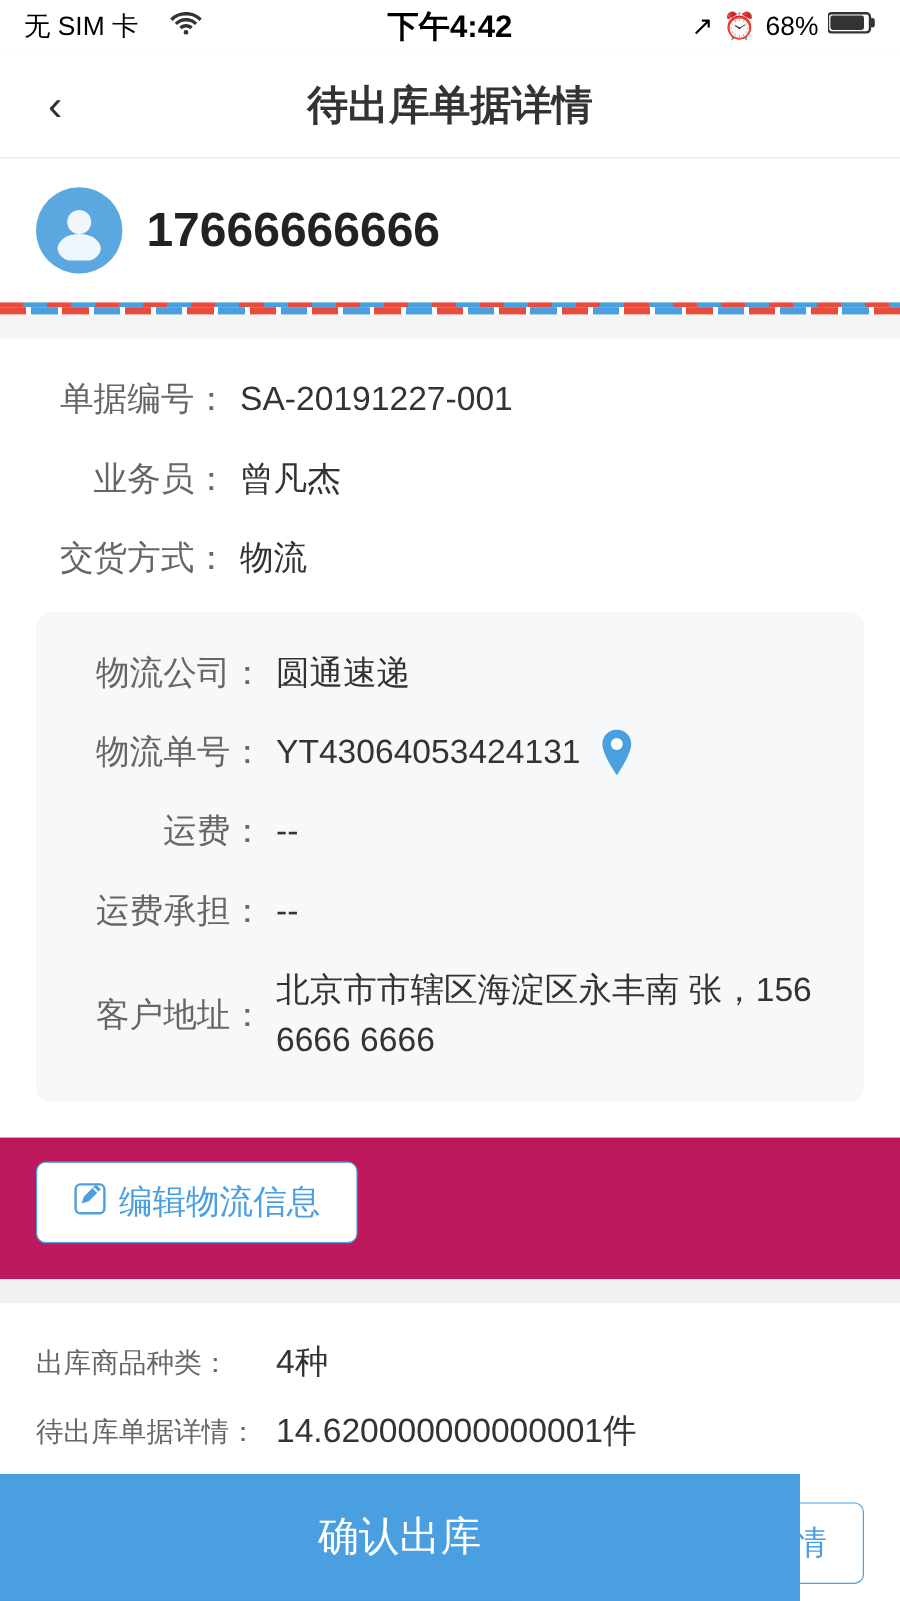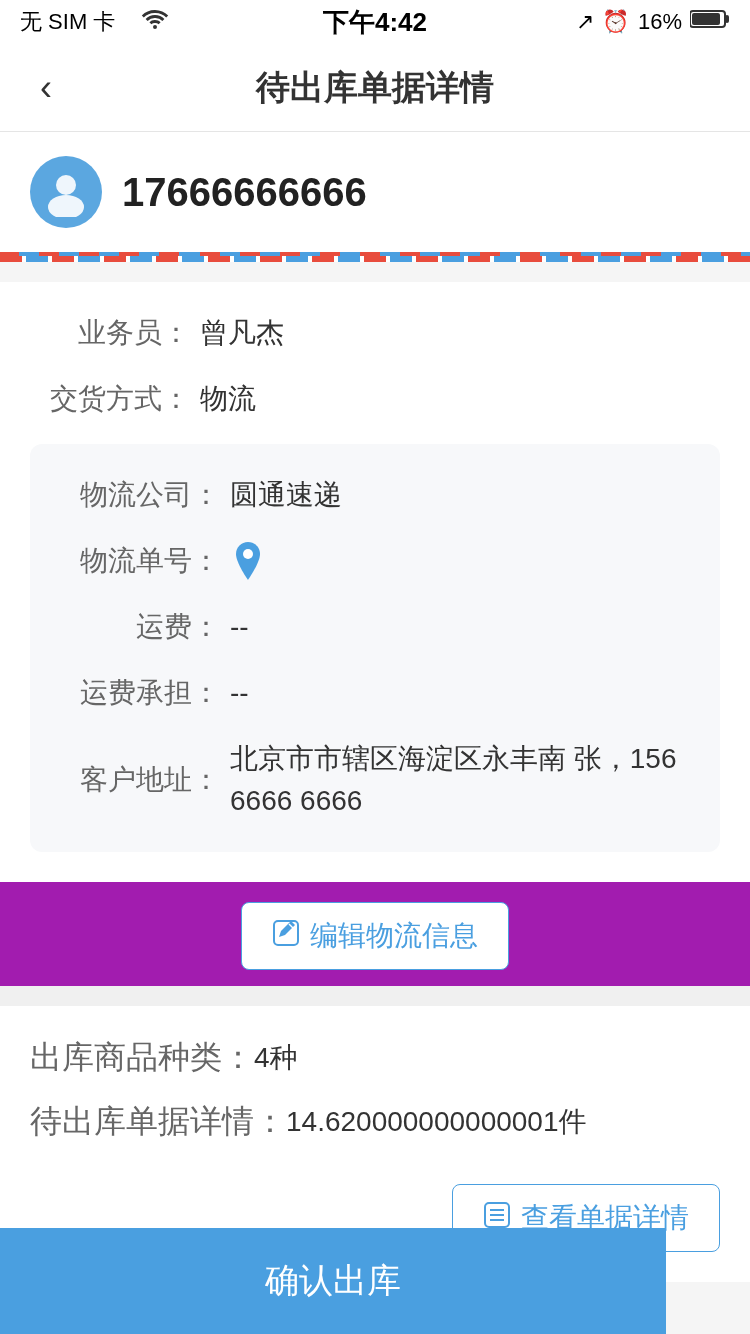--- a/index.html
+++ b/index.html
@@ -173,23 +173,23 @@
       align-items: center;
       justify-content: center;
       width: 36px;
       height: 36px;
       flex-shrink: 0;
     }
 
     
     .edit-btn-wrap {
       display: flex;
-      justify-content: center;
-      padding: 20px 30px 16px;
-      background: #a21caf;
+      justify-content: flex-start;
+      padding: 20px 30px 30px;
+      background: #be185d;
     }
     .edit-btn {
       border: 1px solid #4a9fe0;
       border-radius: 8px;
       padding: 14px 30px;
       color: #4a9fe0;
       font-size: 28px;
       display: flex;
       align-items: center;
       gap: 10px;
@@ -208,21 +208,21 @@
       background: #fff;
       padding: 30px 30px 0;
     }
     .goods-row {
       display: flex;
       align-items: center;
       margin-bottom: 20px;
     }
     .goods-label {
       color: #666;
-      font-size: 32px;
+      font-size: 23px;
       min-width: 200px;
       font-family: Liberation Mono, monospace;
     }
     .goods-value {
       color: #333;
       font-size: 28px;
     }
     .view-detail-wrap {
       display: flex;
       justify-content: flex-end;
@@ -267,21 +267,21 @@
     <span>
       <svg width="28" height="20" viewBox="0 0 28 20">
           <path d="M14 16a2 2 0 1 1 0 4 2 2 0 0 1 0-4zm0-5c2.2 0 4.2.9 5.6 2.3l-2 2A5 5 0 0 0 14 14a5 5 0 0 0-3.6 1.3l-2-2A7 7 0 0 1 14 11zm0-5c3.7 0 7 1.5 9.4 3.9l-2 2A10 10 0 0 0 14 9a10 10 0 0 0-7.4 2.9l-2-2A13 13 0 0 1 14 6zm0-5c5.2 0 9.8 2.1 13.2 5.5l-2 2A15 15 0 0 0 14 4a15 15 0 0 0-11.2 4.5l-2-2A18 18 0 0 1 14 1z" fill="#333"></path>
         </svg>
     </span>
   </div>
   <div class="status-center">下午4:42</div>
   <div class="status-right">
     <span>↗</span>
     <span>⏰</span>
-    <span>16%</span>
+    <span>68%</span>
     <span>
       <svg width="40" height="20" viewBox="0 0 40 20">
         <rect x="0" y="2" width="35" height="16" rx="3" ry="3" fill="none" stroke="#333" stroke-width="2"></rect>
         <rect x="35" y="6" width="4" height="8" rx="2" ry="2" fill="#333"></rect>
         <rect x="2" y="4" width="28" height="12" rx="2" ry="2" fill="#333"></rect>
       </svg>
     </span>
   </div>
 </div>
 
@@ -297,36 +297,41 @@
       <ellipse cx="25" cy="40" rx="18" ry="12" fill="#fff" opacity="0.9"></ellipse>
     </svg>
   </div>
   <span class="customer-phone">17666666666</span>
 </div>
 
 <div class="dashed-divider"></div>
 
 <div class="info-section">
   <div class="info-row">
+    <span class="info-label">单据编号：</span>
+    <span class="info-value">SA-20191227-001</span>
+  </div>
+  <div class="info-row">
     <span class="info-label">业务员：</span>
     <span class="info-value">曾凡杰</span>
   </div>
   <div class="info-row">
     <span class="info-label">交货方式：</span>
     <span class="info-value">物流</span>
   </div>
 
   <div class="logistics-card">
     <div class="logistics-row">
       <span class="logistics-label">物流公司：</span>
       <span class="logistics-value">圆通速递</span>
     </div>
     <div class="logistics-row">
       <span class="logistics-label">物流单号：</span>
       <span class="logistics-value">
+        <span>YT43064053424131</span>
         <span class="location-pin-wrap">
           <svg width="32" height="38" viewBox="0 0 32 38" fill="none" xmlns="http://www.w3.org/2000/svg">
             <path d="M16 0C9.4 0 4 5.4 4 12c0 9 12 26 12 26S28 21 28 12C28 5.4 22.6 0 16 0z" fill="#4a9fe0"></path>
             <circle cx="16" cy="12" r="5" fill="#fff"></circle>
           </svg>
         </span>
       </span>
     </div>
     <div class="logistics-row">
       <span class="logistics-label">运费：</span>

